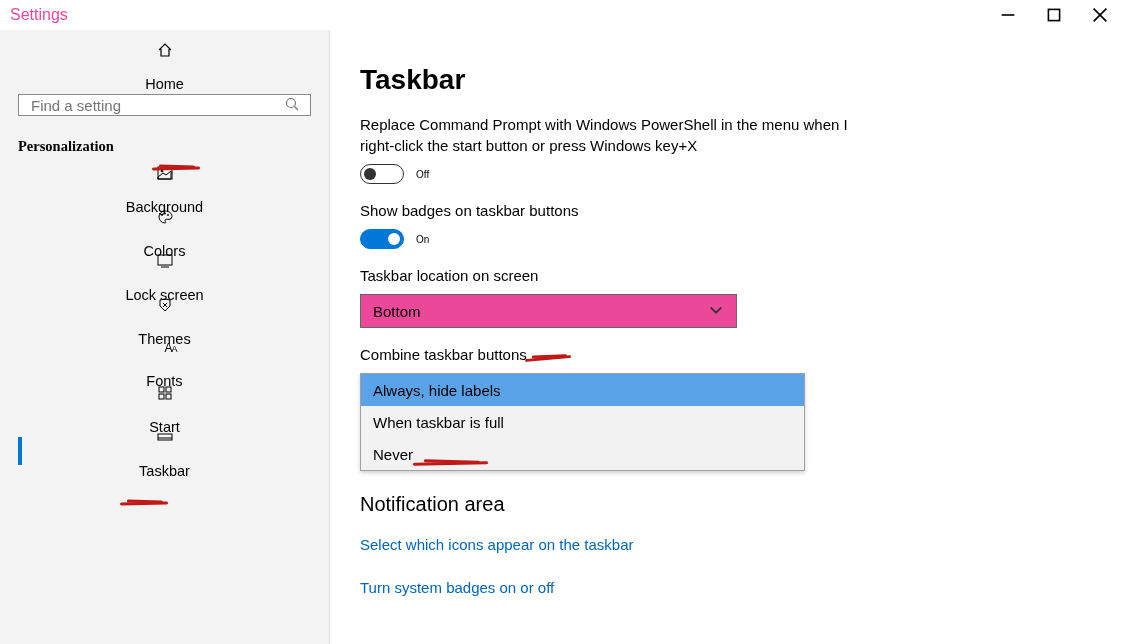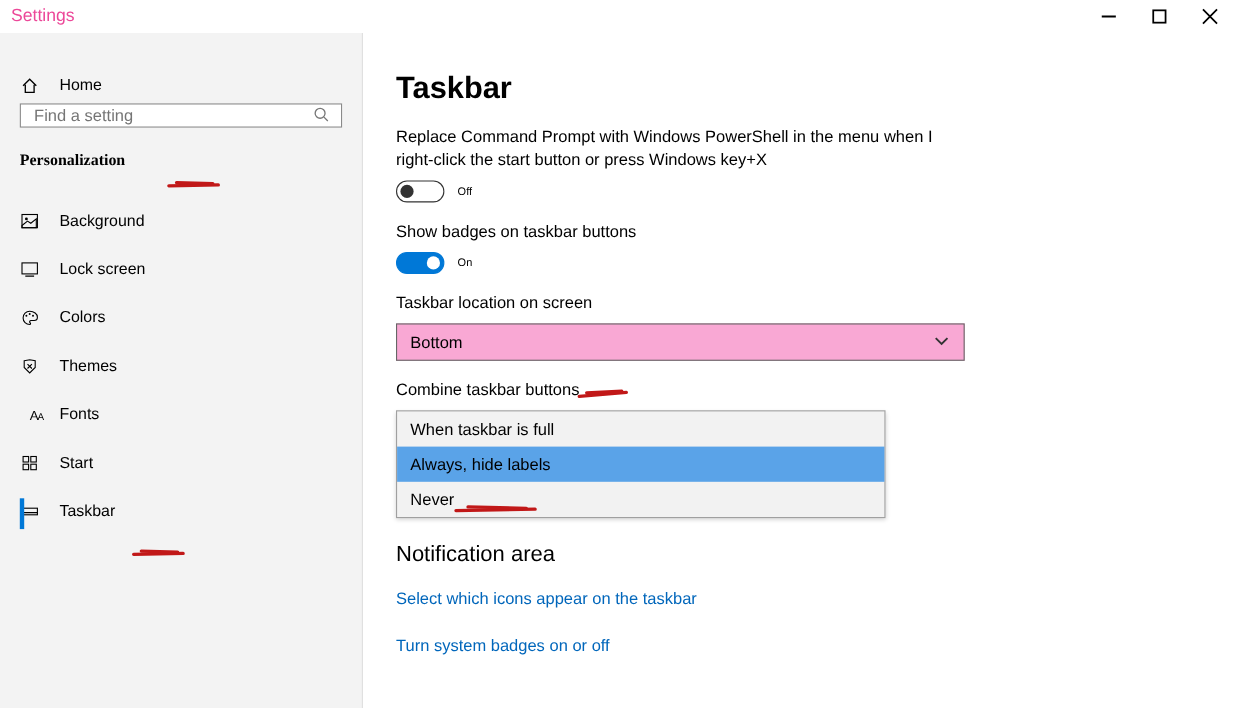--- a/index.html
+++ b/index.html
@@ -53,24 +53,25 @@
     position: relative;
   }
   .sidebar::after{
     
     content:"";
     position:absolute; right:-1px; top:0; bottom:0; width:1px; background:#e0e0e0;
   }
 
   .nav-row {
     display: flex;
-    align-items: flex-end;
+    align-items: center;
     height: 44px;
     gap: 18px;
     cursor: pointer;
+    flex-direction: column;
   }
   .nav-row .icon {
     width: 18px;
     display: flex;
     justify-content: center;
     color: #000;
   }
   .nav-row .txt { font-size: 14.5px; color: #000; }
   .nav-row.active::before{
     content:"";
@@ -139,24 +140,24 @@
   }
   .toggle.on {
     background: #0078d7; border-color: #0078d7;
   }
   .toggle.on .knob {
     background: #fff; left: auto; right: 3px;
   }
   .toggle-state { font-size: 10px; }
 
   .dropdown {
-    width: 517px;
+    width: 377px;
     height: 34px;
     border: 1px solid #666;
-    background: #f9a8d4;
+    background: #ec4899;
     display: flex;
     align-items: center;
     justify-content: space-between;
     padding: 0 12px;
     font-size: 15px;
     cursor: pointer;
   }
   .chev { font-size: 12px; color: #333; }
 
   .dropdown-open {
@@ -269,37 +270,37 @@
             <circle cx="5" cy="6" r="1.3" fill="#000"></circle>
             <path d="M1 12 L6 8 L9 10 L14 6 V14 H1 Z" fill="none" stroke="#000" stroke-width="1"></path>
           </svg>
       </span>
       <span class="txt">Background</span>
     </div>
 
     <div class="nav-row">
       <span class="icon">
         <svg viewBox="0 0 16 16">
-            <rect x="1" y="2" width="14" height="10" fill="none" stroke="#000" stroke-width="1"></rect>
-            <path d="M4 14 H12" stroke="#000" stroke-width="1"></path>
-          </svg>
-      </span>
-      <span class="txt">Lock screen</span>
-    </div>
-
-    <div class="nav-row">
-      <span class="icon">
-        <svg viewBox="0 0 16 16">
             <path d="M8 2a6 6 0 1 0 0 12c1 0 1-1 .3-1.6-.8-.7-.2-2.1.9-2.1H12a3 3 0 0 0 3-3C15 4.2 11.9 2 8 2Z" fill="none" stroke="#000" stroke-width="1"></path>
             <circle cx="5" cy="6" r=".9" fill="#000"></circle>
             <circle cx="8" cy="4.5" r=".9" fill="#000"></circle>
             <circle cx="11" cy="6" r=".9" fill="#000"></circle>
           </svg>
       </span>
       <span class="txt">Colors</span>
+    </div>
+
+    <div class="nav-row">
+      <span class="icon">
+        <svg viewBox="0 0 16 16">
+            <rect x="1" y="2" width="14" height="10" fill="none" stroke="#000" stroke-width="1"></rect>
+            <path d="M4 14 H12" stroke="#000" stroke-width="1"></path>
+          </svg>
+      </span>
+      <span class="txt">Lock screen</span>
     </div>
 
     <div class="nav-row">
       <span class="icon">
         <svg viewBox="0 0 16 16">
             <path d="M3 3 L8 2 L13 3 V9 L8 14 L3 9 Z" fill="none" stroke="#000" stroke-width="1"></path>
             <path d="M6 6 L10 10 M10 6 L6 10" stroke="#000" stroke-width="1"></path>
           </svg>
       </span>
       <span class="txt">Themes</span>
@@ -360,22 +361,22 @@
       <span>Bottom</span>
       <span class="chev">
         <svg viewBox="0 0 12 12">
             <path d="M2 4 L6 8 L10 4" fill="none" stroke="#333" stroke-width="1.3"></path>
           </svg>
       </span>
     </div>
 
     <div class="setting-label">Combine taskbar buttons</div>
     <div class="dropdown-open">
+      <div class="dd-option selected">Always, hide labels</div>
       <div class="dd-option">When taskbar is full</div>
-      <div class="dd-option selected">Always, hide labels</div>
       <div class="dd-option">Never</div>
     </div>
 
     <div class="h2">Notification area</div>
     <div><span class="link">Select which icons appear on the taskbar</span></div>
     <div><span class="link">Turn system badges on or off</span></div>
   </div>
 </div>
 
 <div class="annot" style="left:152px; top:167px; width:48px;"></div>

